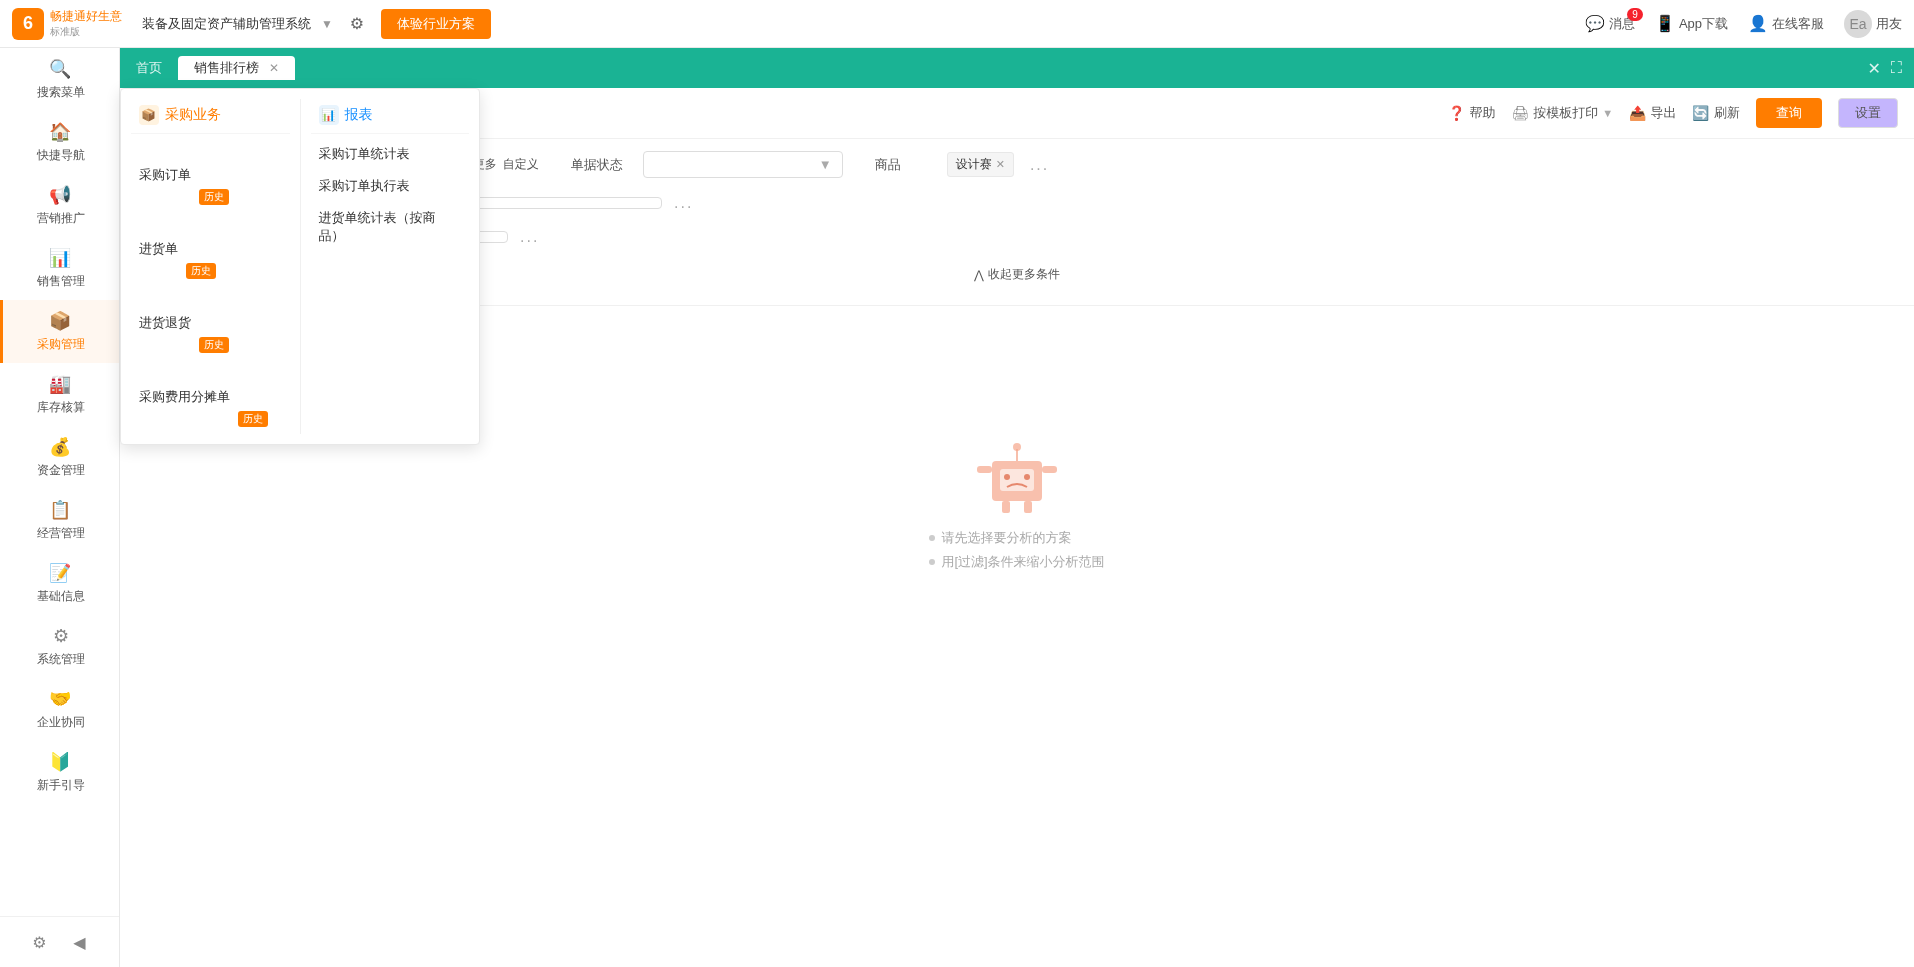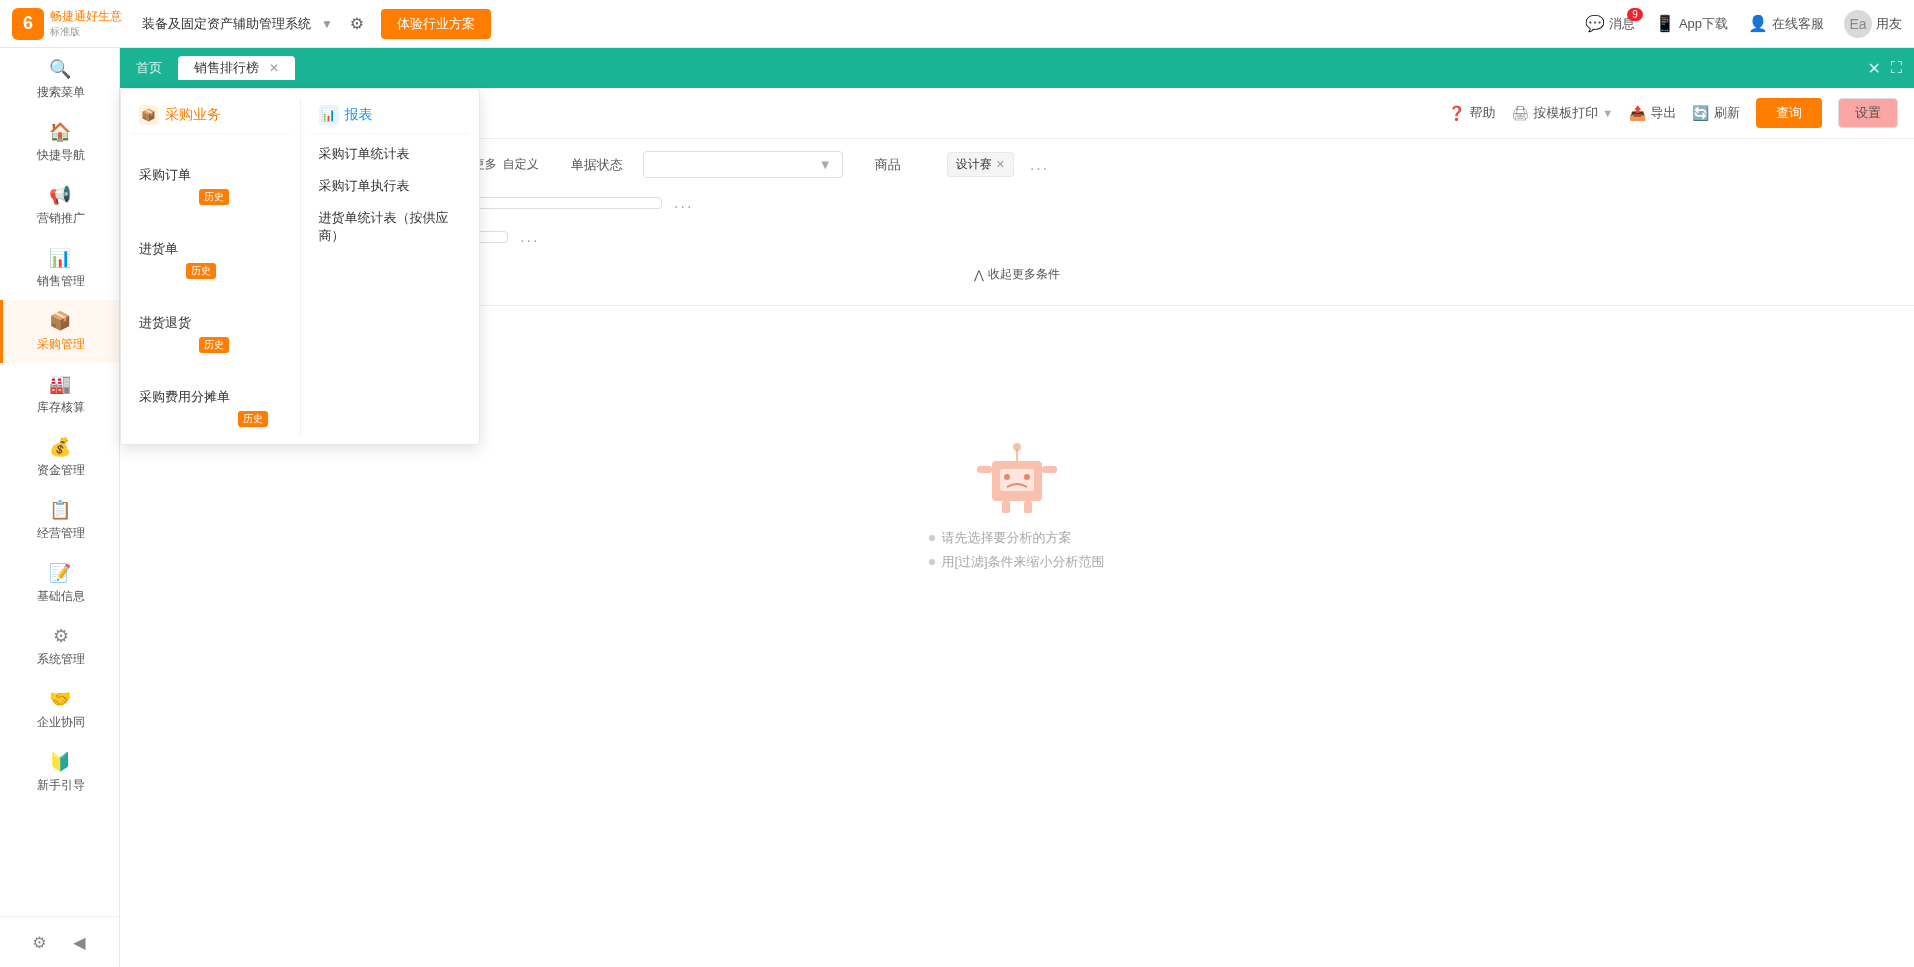--- a/index.html
+++ b/index.html
@@ -258,21 +258,21 @@
     .query-btn {
       background: #ff7d00;
       color: #fff;
       border: none;
       padding: 6px 20px;
       border-radius: 4px;
       cursor: pointer;
       font-size: 13px;
     }
     .settings-small-btn {
-      background: #fca5a5;
+      background: #c4b5fd;
       color: #555;
       border: 1px solid #ddd;
       padding: 5px 16px;
       border-radius: 4px;
       cursor: pointer;
       font-size: 13px;
     }
 
     
     .filter-area {
@@ -629,21 +629,21 @@
               <div class="col-icon" style="background:#e8f4fd; color:#1890ff;">📊</div>
               <span class="col-title" style="color:#1890ff;">报表</span>
             </div>
             <div class="dropdown-item">
               <span>采购订单统计表</span>
             </div>
             <div class="dropdown-item">
               <span>采购订单执行表</span>
             </div>
             <div class="dropdown-item">
-              <span>进货单统计表（按供应商）</span>
+              <span>进货单统计表（按商品）</span>
             </div>
           </div>
         </div>
       </div>
     </div>
 
     <div class="page-content">
 
       <div class="toolbar">
         <div class="toolbar-item">

